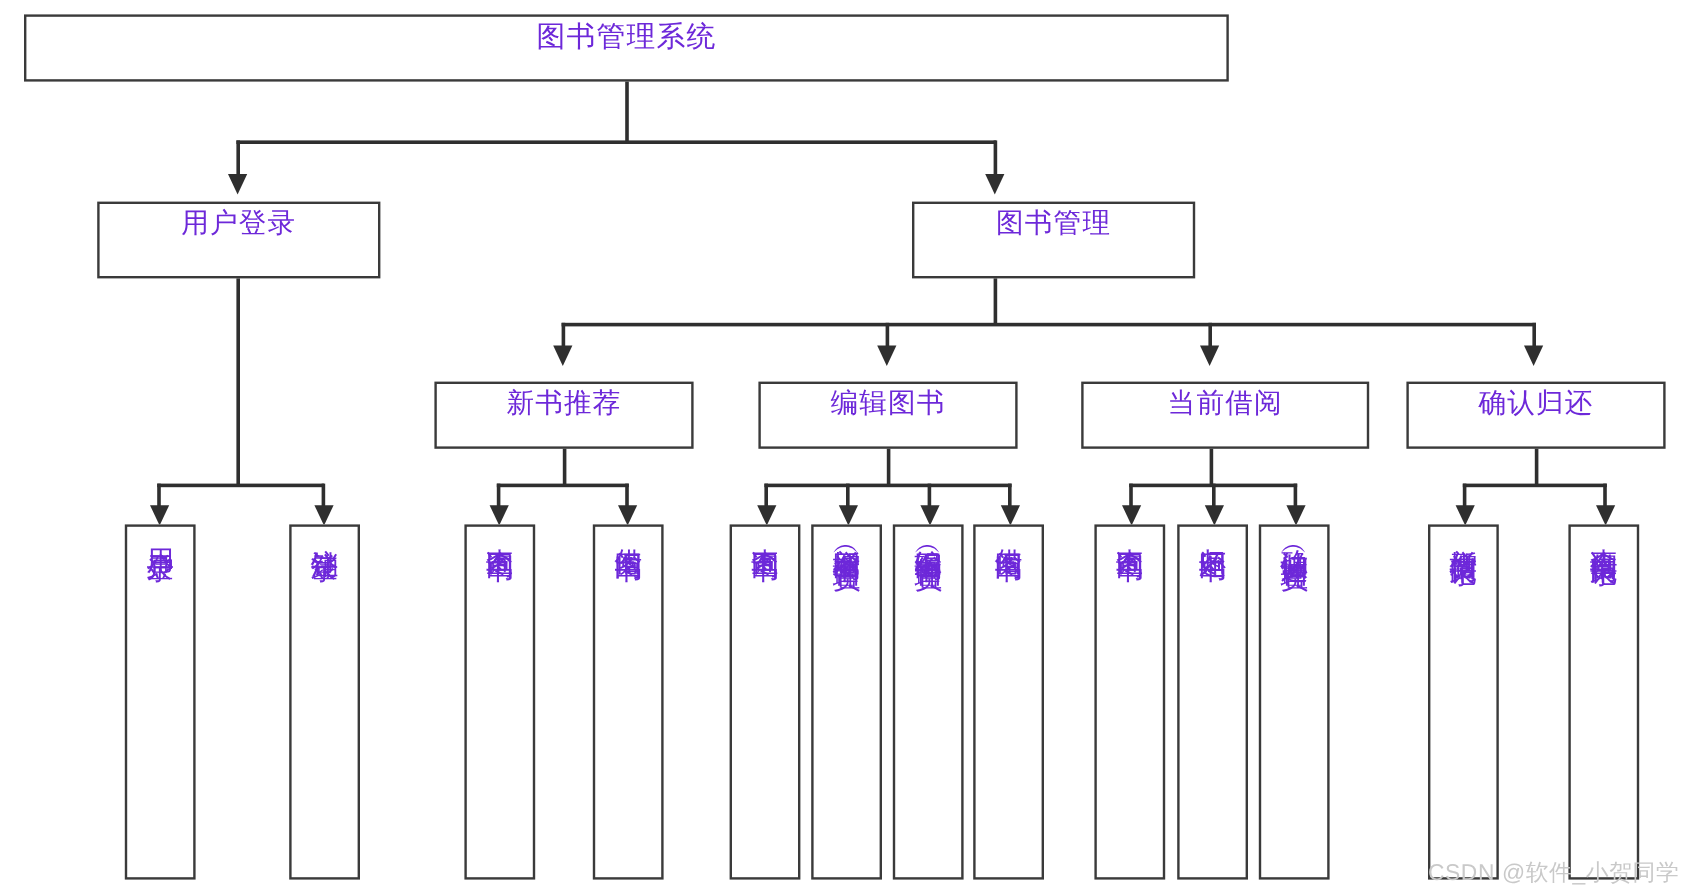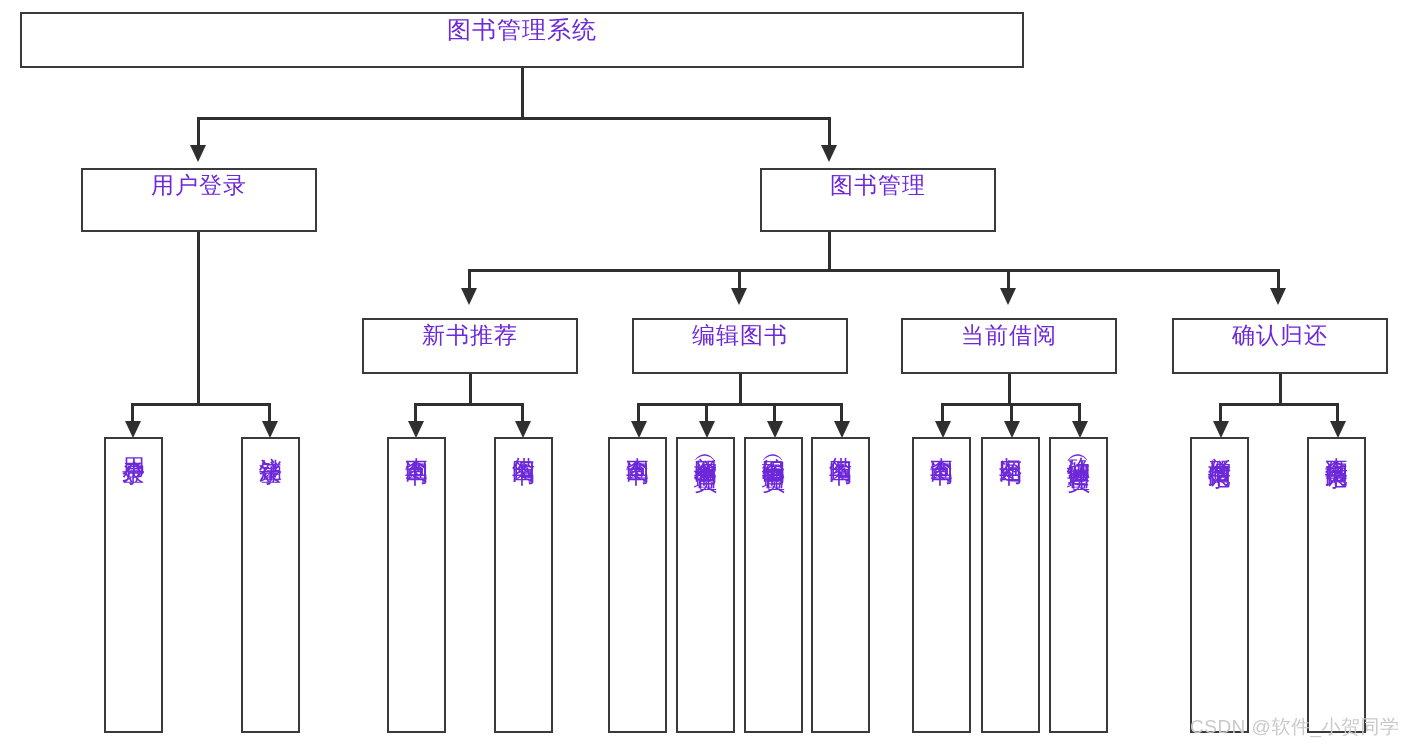--- a/index.html
+++ b/index.html
@@ -108,21 +108,21 @@
   <div class="arrow" style="left:731px; top:288px;"></div>
   <div class="arrow" style="left:1000px; top:288px;"></div>
   <div class="arrow" style="left:1270px; top:288px;"></div>
 
   <div class="node h" style="left:362px; top:318px; width:216px; height:56px;">
     <span>新书推荐</span>
   </div>
   <div class="node h" style="left:632px; top:318px; width:216px; height:56px;">
     <span>编辑图书</span>
   </div>
-  <div class="node h" style="left:901px; top:318px; width:216px; height:56px;">
+  <div class="node h" style="left:901px; top:318px; width:240px; height:56px;">
     <span>当前借阅</span>
   </div>
   <div class="node h" style="left:1172px; top:318px; width:216px; height:56px;">
     <span>确认归还</span>
   </div>
 
   <div class="edge vline" style="left:469px; top:374px; height:31px;"></div>
   <div class="edge hline" style="left:414px; top:403px; width:110px;"></div>
   <div class="edge vline" style="left:414px; top:403px; height:20px;"></div>
   <div class="edge vline" style="left:521px; top:403px; height:20px;"></div>

